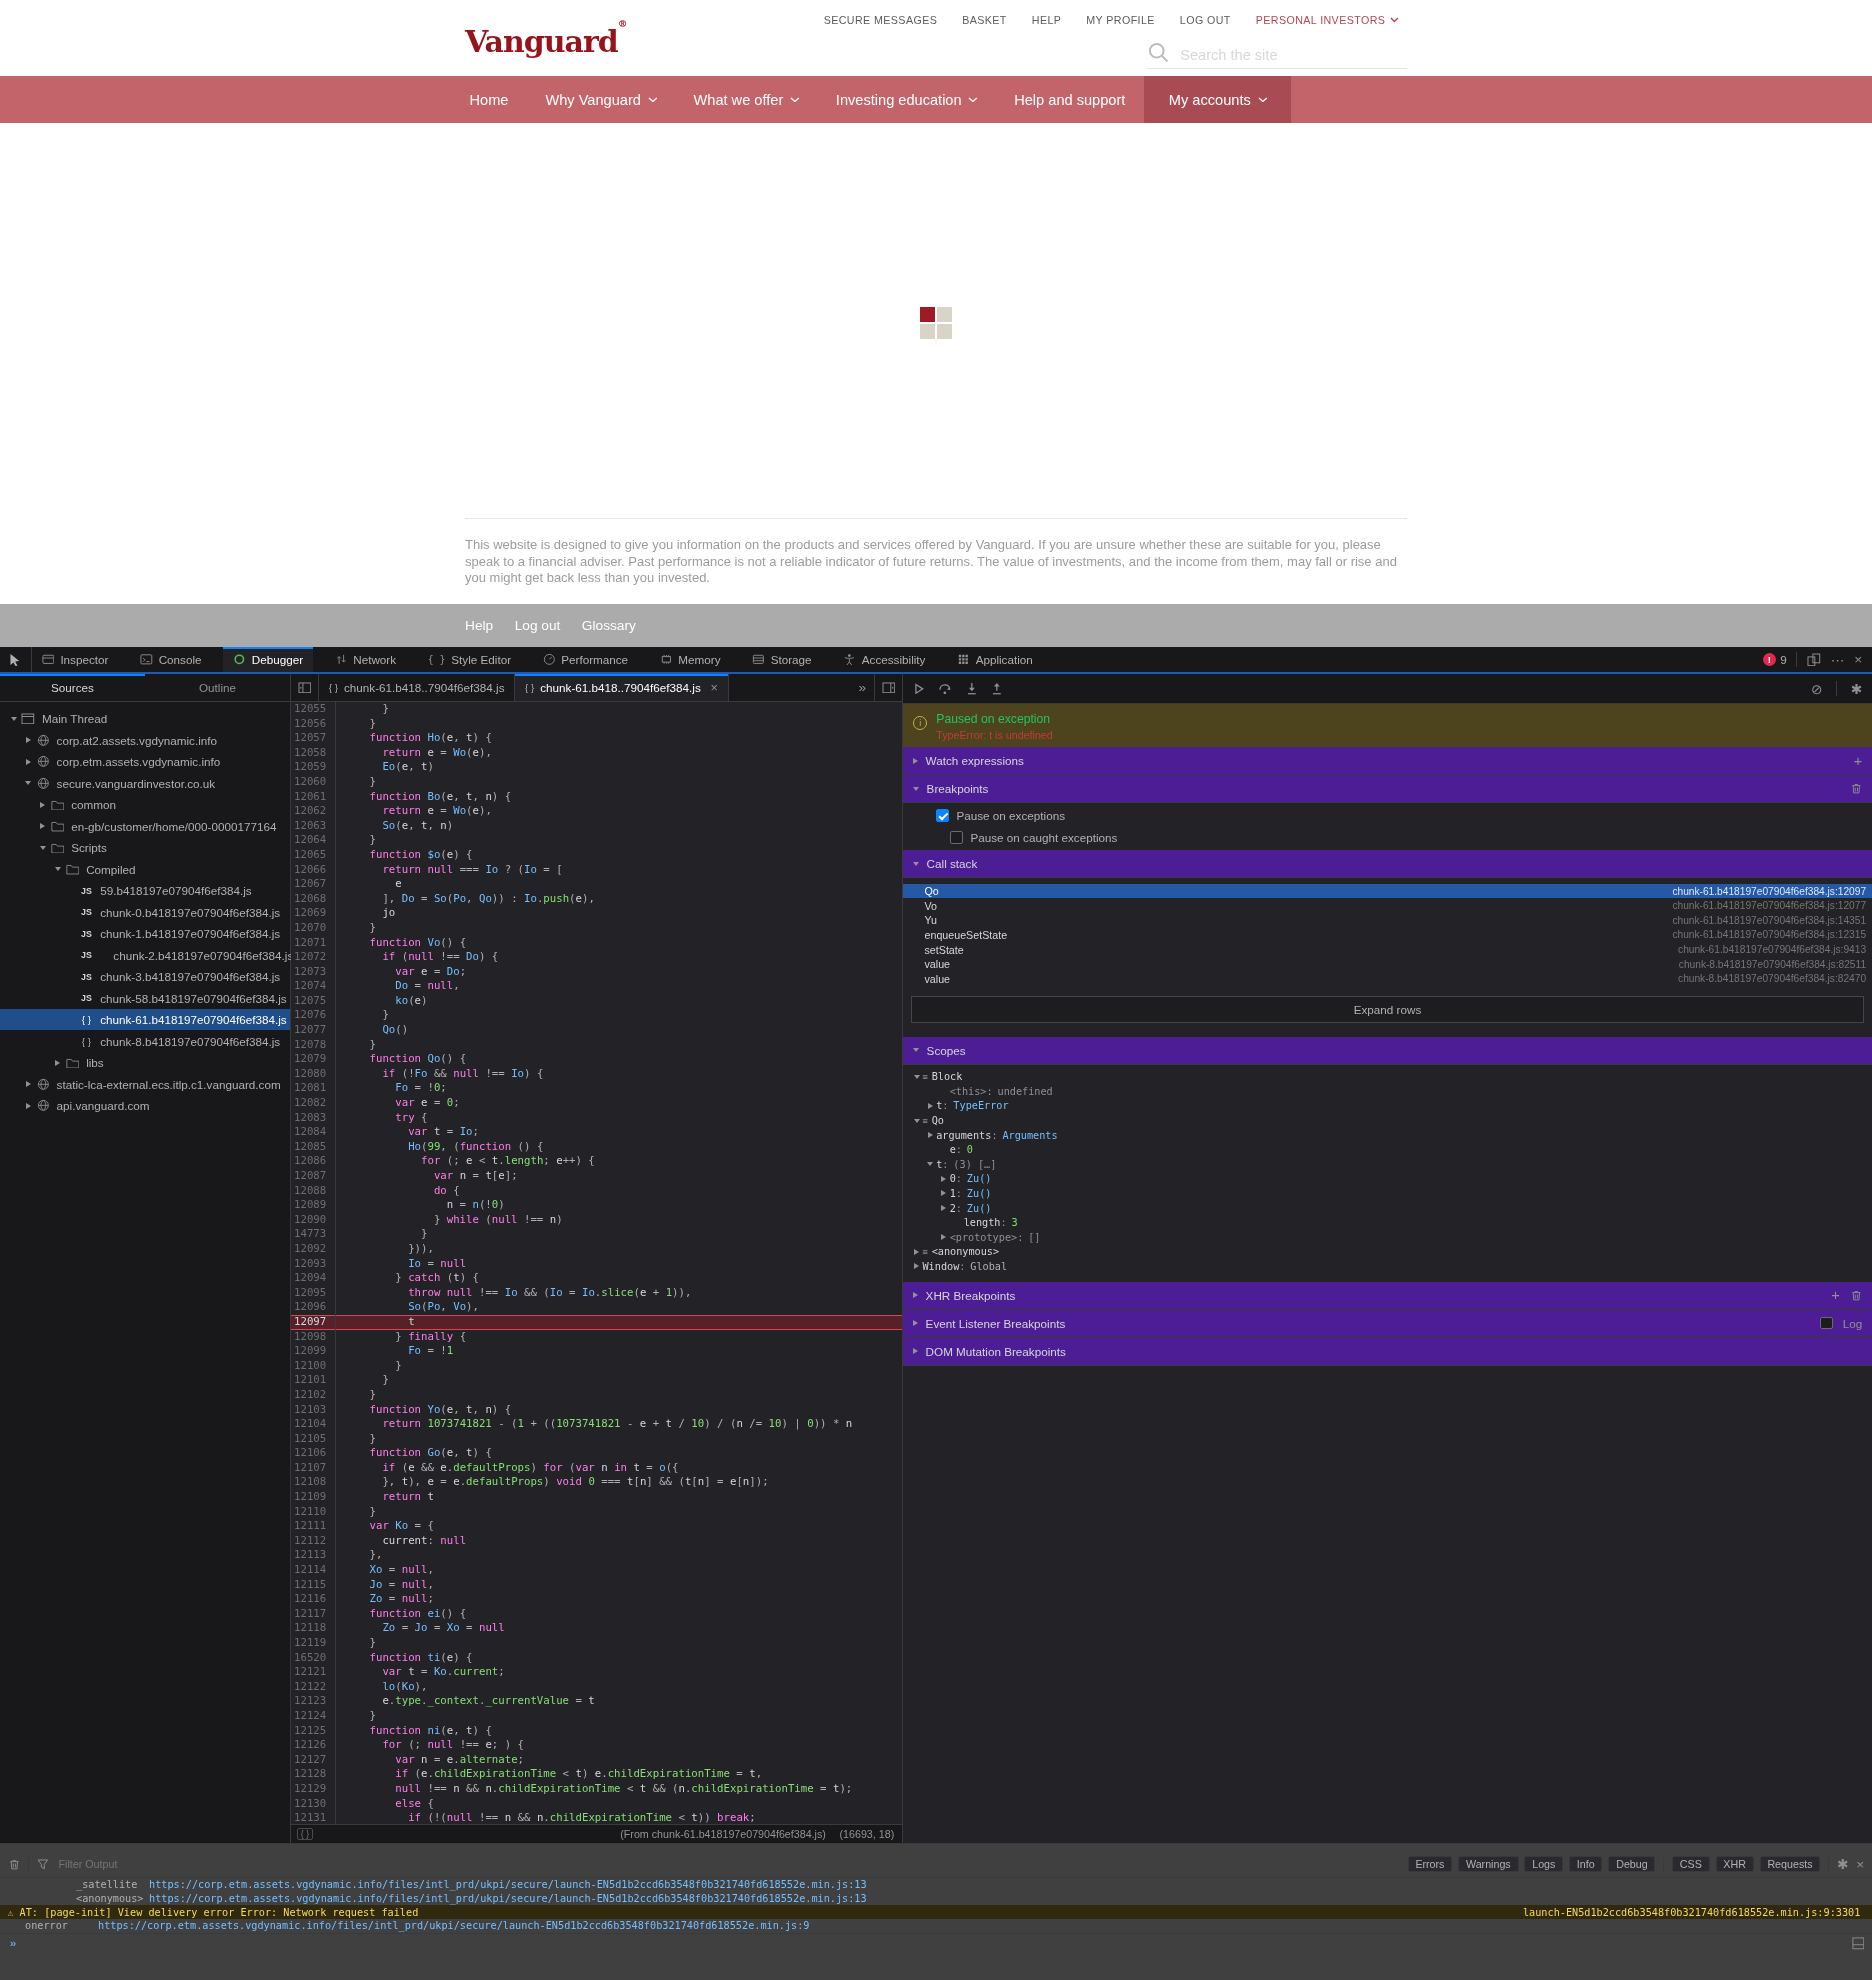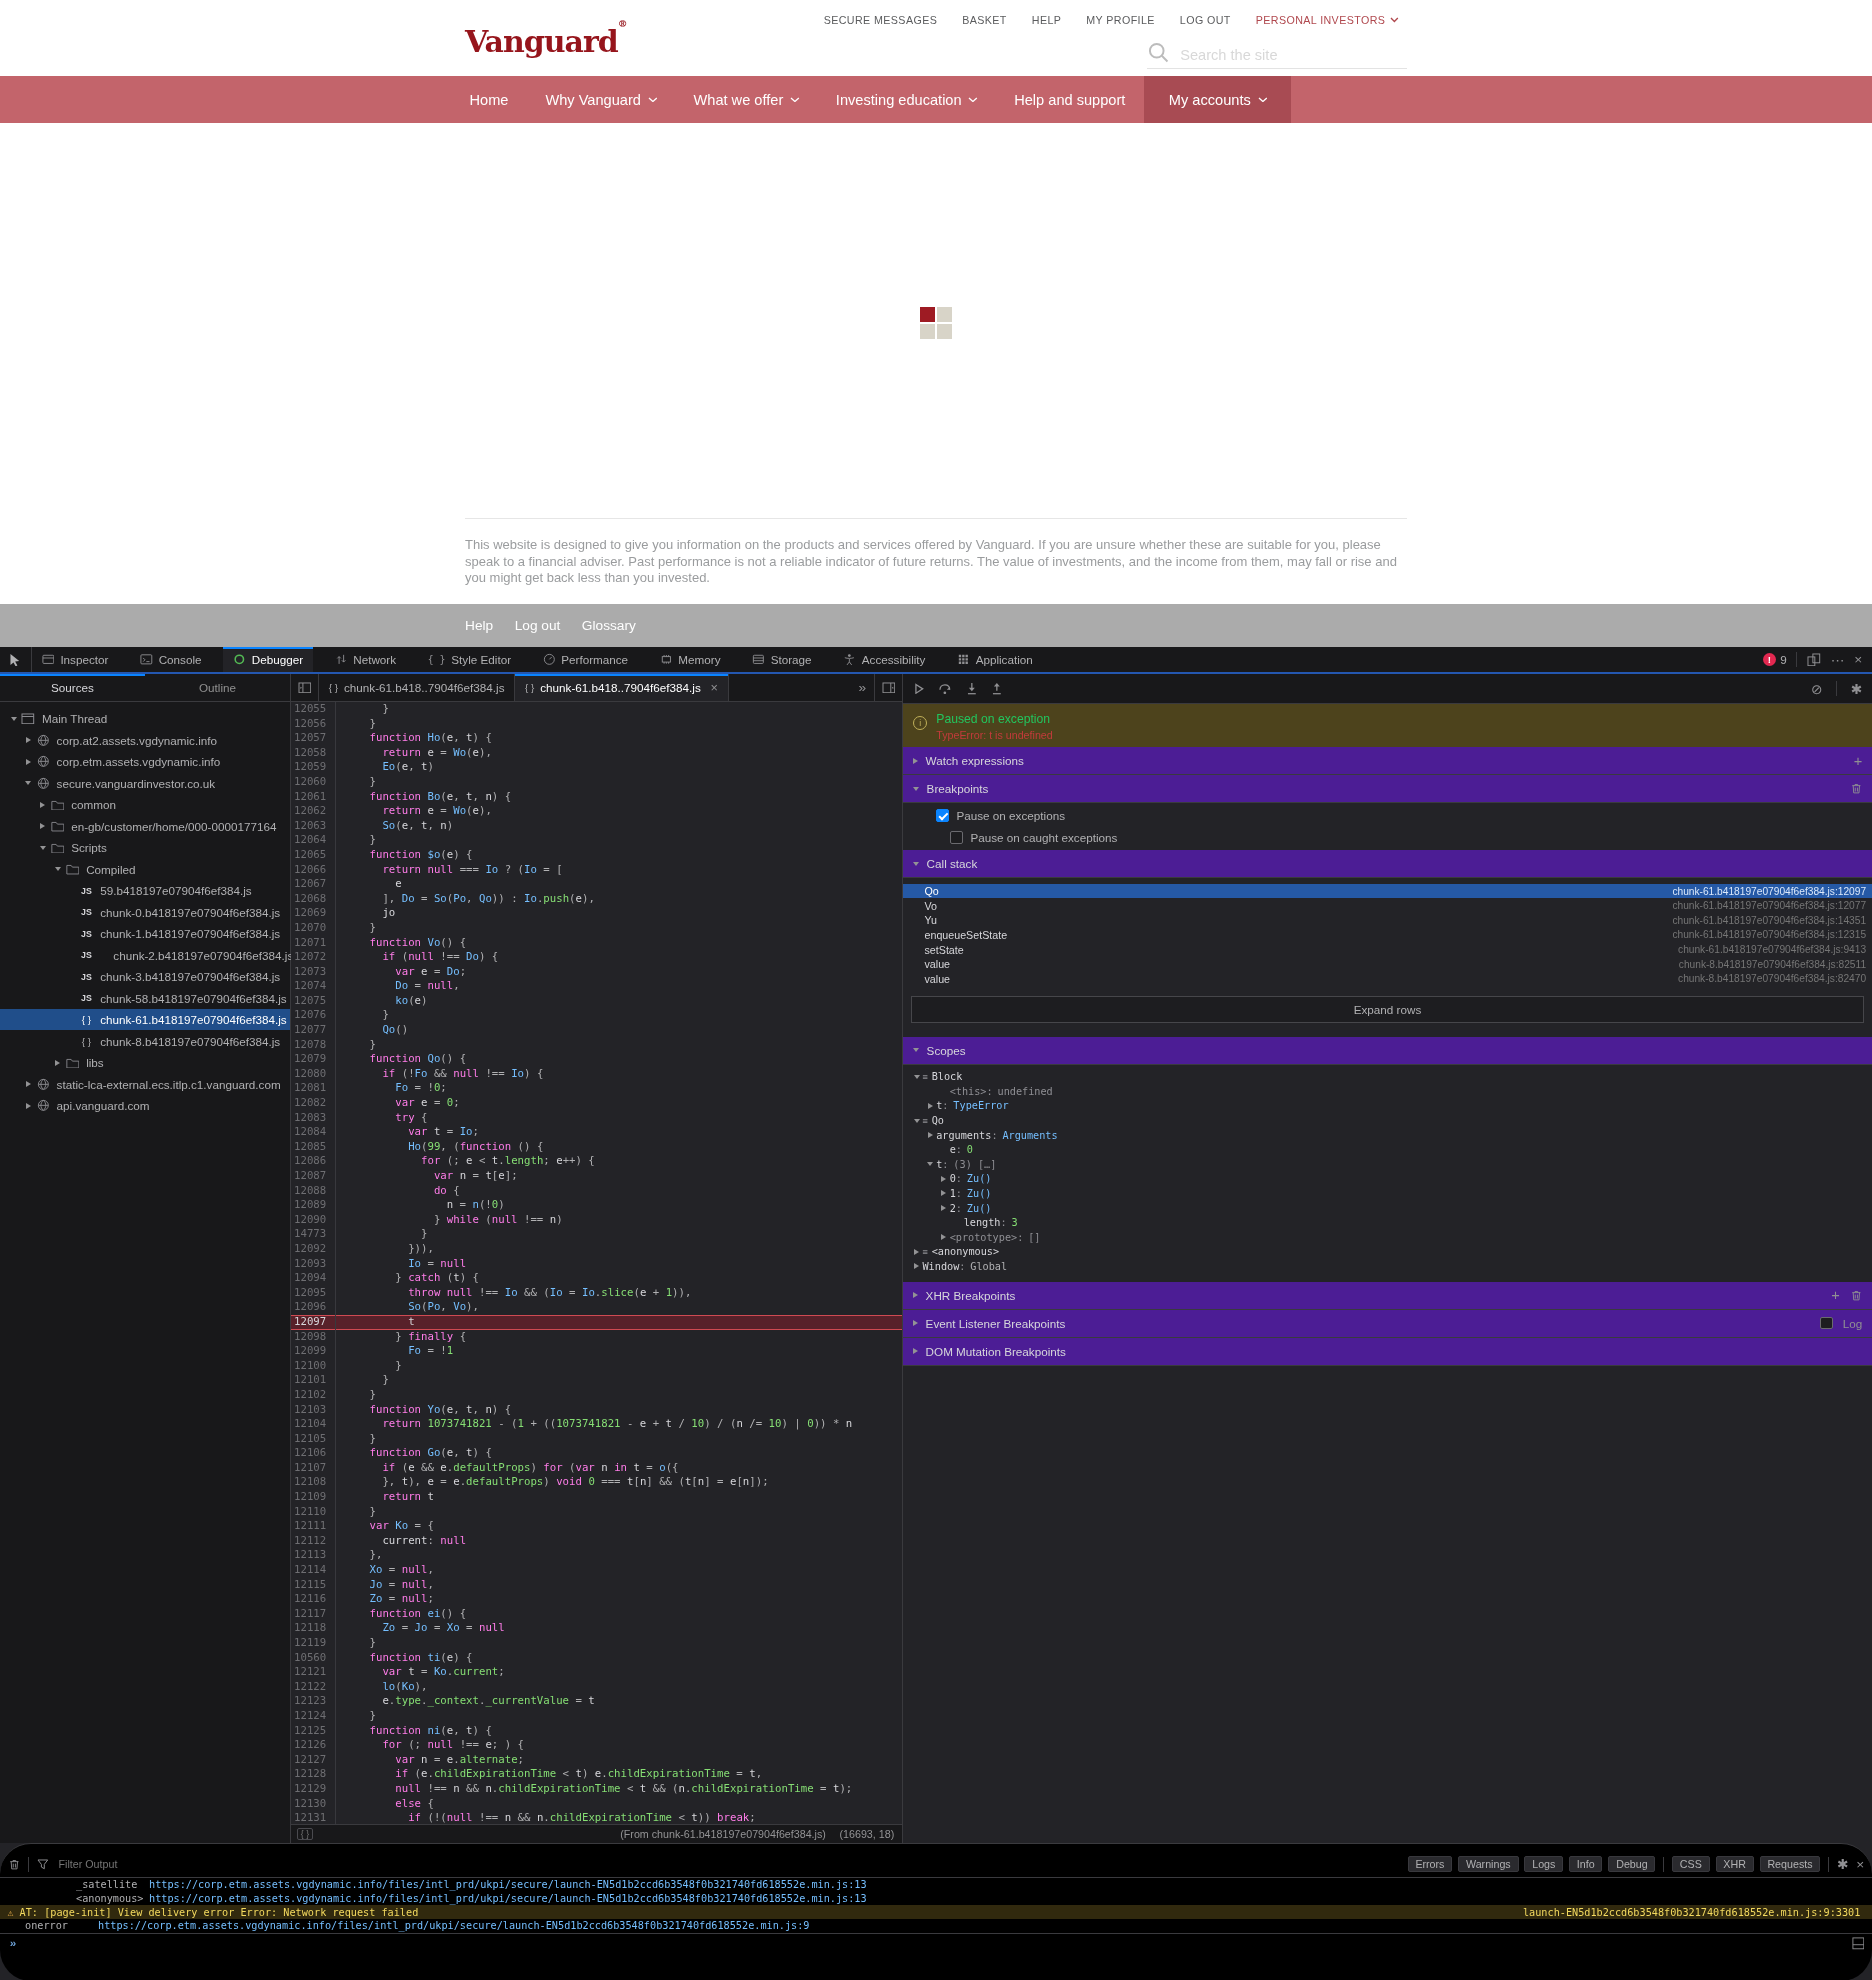--- a/index.html
+++ b/index.html
@@ -102,21 +102,21 @@
   .frame.selected .fname{color:#fff;}
   .frame.selected .floc{color:#dce9fb;}
   .expand-btn{margin:9.8px 7.8px 5.9px 7.8px;height:25px;border:1px solid #46464a;background:#1d1d20;display:flex;align-items:center;justify-content:center;color:#b1b1b3;cursor:pointer;flex:none;}
   .scope-row{height:14.6px;display:flex;align-items:center;font-family:"DejaVu Sans Mono",monospace;font-size:10.2px;cursor:pointer;}
   .scope-row .arrbox{width:11.7px;display:flex;justify-content:center;flex:none;}
   .scope-row .sbadge{color:#8f8f94;margin-right:3.9px;font-size:8.8px;}
   .sv-label{color:#d7d7db;} .sv-label.dim{color:#8f8f94;}
   .sv-colon{color:#8f8f94;margin-right:4.9px;}
   .v-blue{color:#75bfff;} .v-green{color:#86de74;} .v-gray{color:#8f8f94;} .v-gray2{color:#b1b1b3;}
   
-  .dt-console{height:138px;box-sizing:border-box;background:#000000;border-top:1px solid #3a3a3e;padding-top:7.8px;display:flex;flex-direction:column;border-radius:31px;}
+  .dt-console{height:138px;box-sizing:border-box;background:#404040;border-top:1px solid #3a3a3e;padding-top:7.8px;display:flex;flex-direction:column;}
   .con-filter{height:25px;flex:none;border-bottom:1px solid #3a3a3e;display:flex;align-items:center;gap:7.8px;padding:0 7.8px;}
   .con-filter input{background:transparent;border:none;outline:none;color:#b1b1b3;font-size:10.7px;width:215px;font-family:"Liberation Sans",sans-serif;}
   .con-filter input::placeholder{color:#757575;}
   .con-filter .spacer{flex:1;}
   .fbtn{font-size:10.7px;color:#b1b1b3;background:#2a2a2e;border:1px solid #38383d;border-radius:2px;padding:1px 6.8px;cursor:pointer;}
   .con-rows{flex:none;font-family:"DejaVu Sans Mono",monospace;font-size:10.2px;}
   .crow{height:13.7px;display:flex;align-items:center;white-space:nowrap;}
   .crow .cname{color:#b1b1b3;min-width:71px;}
   .crow .curl{color:#75bfff;margin-left:2px;}
   .crow.warn{background:#31290e;color:#f3d95e;}
@@ -812,21 +812,21 @@
             </div>
             <div class="code-row">
               <span class="gut">12118</span>
               <span class="src">      <span class="tk-fn">Zo</span> = <span class="tk-fn">Jo</span> = <span class="tk-fn">Xo</span> = <span class="tk-kw">null</span></span>
             </div>
             <div class="code-row">
               <span class="gut">12119</span>
               <span class="src">    }</span>
             </div>
             <div class="code-row">
-              <span class="gut">10560</span>
+              <span class="gut">16520</span>
               <span class="src">    <span class="tk-kw">function</span> <span class="tk-fn">ti</span>(<span class="tk-def">e</span>) {</span>
             </div>
             <div class="code-row">
               <span class="gut">12121</span>
               <span class="src">      <span class="tk-kw">var</span> <span class="tk-def">t</span> = <span class="tk-fn">Ko</span>.<span class="tk-prop">current</span>;</span>
             </div>
             <div class="code-row">
               <span class="gut">12122</span>
               <span class="src">      <span class="tk-fn">lo</span>(<span class="tk-fn">Ko</span>),</span>
             </div>

